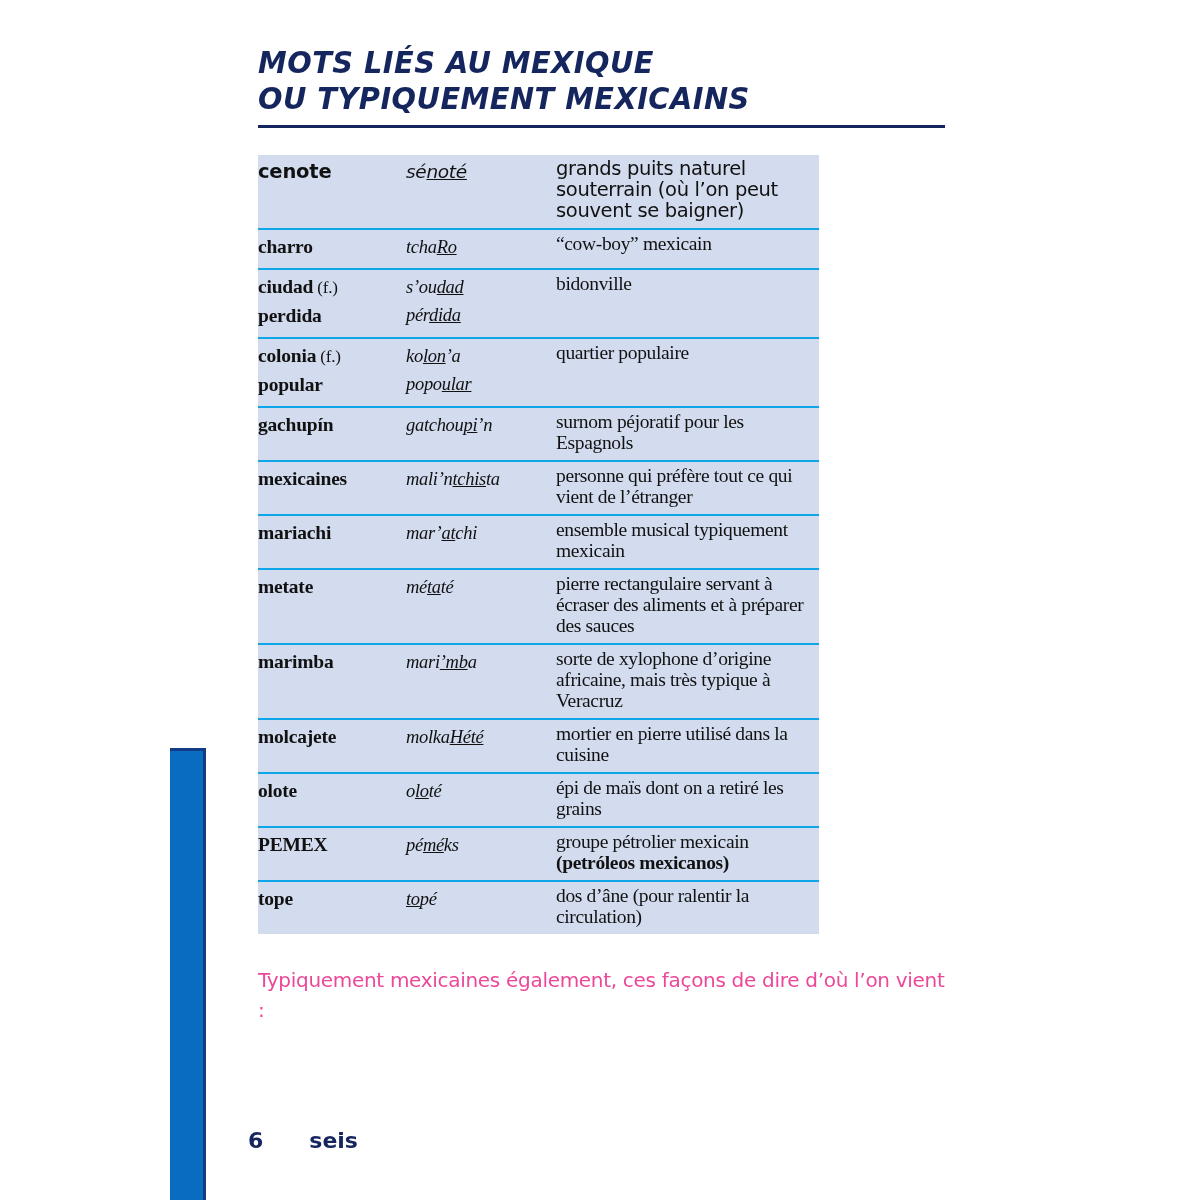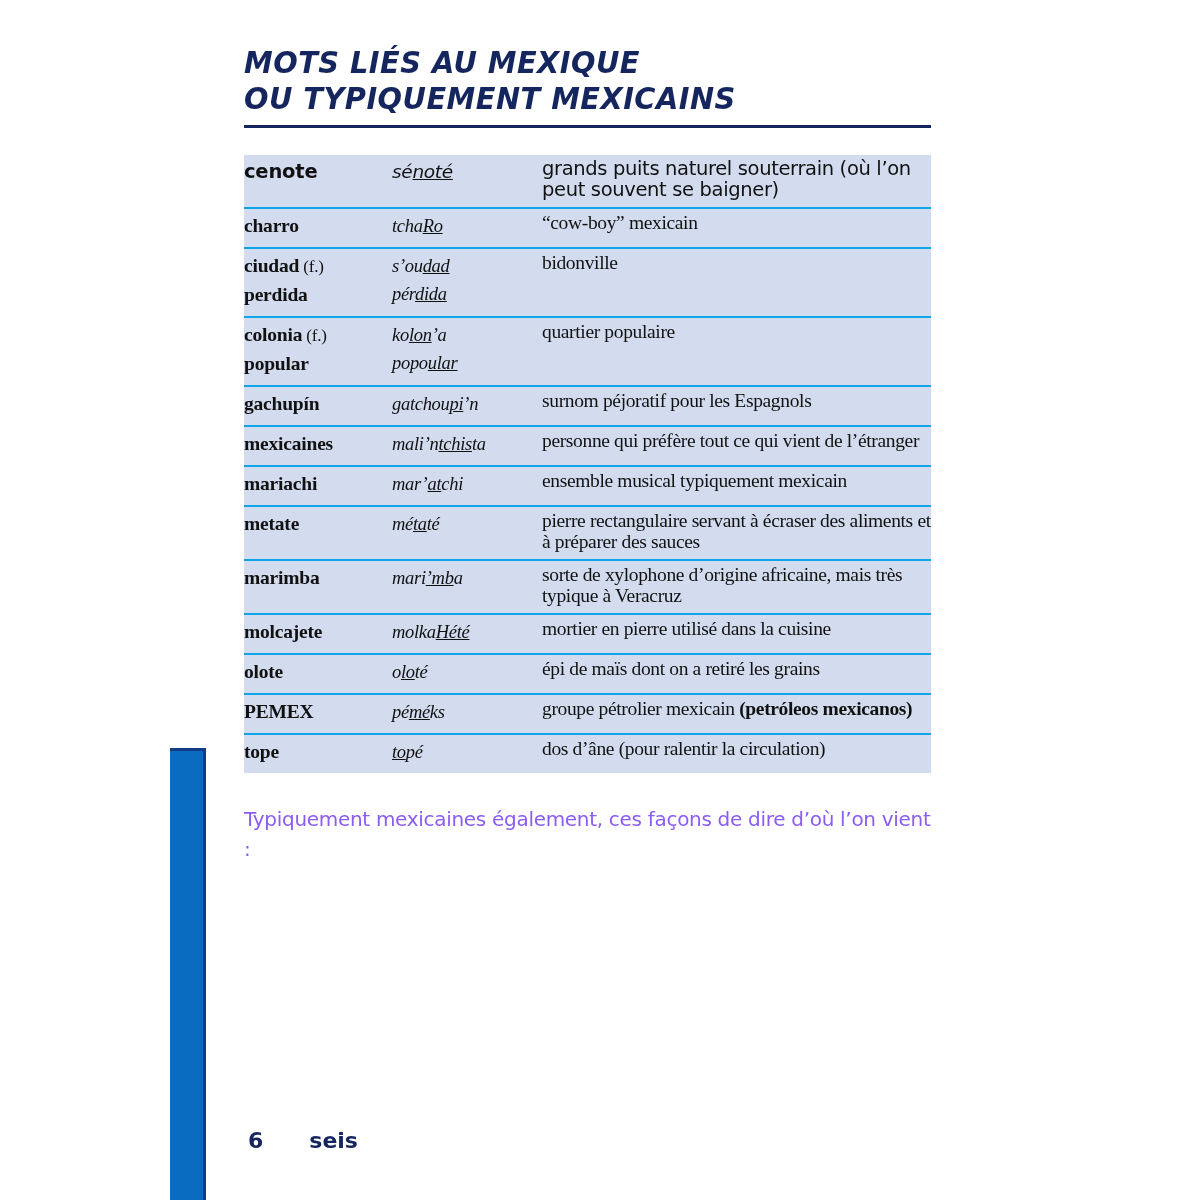--- a/index.html
+++ b/index.html
@@ -24,21 +24,21 @@
     height: 452px;
     background: #0a6cc0;
     border-top: 3px solid #123c86;
     border-right: 3px solid #123c86;
     box-sizing: border-box;
   }
 
   
   #content {
     position: absolute;
-    left: 244px;
+    left: 258px;
     top: 0;
     width: 690px;
   }
 
   
   #heading-block {
     padding-top: 44px;
   }
   .heading-line {
     color: #15265e;
@@ -55,21 +55,21 @@
   #title-rule {
     margin-top: 9px;
     height: 3px;
     background: #15265e;
     width: 687px;
   }
 
   
   #glossary-table {
     margin-top: 27px;
-    width: 687px;
+    width: 561px;
     background: #d2dcee;
     border-collapse: collapse;
     table-layout: fixed;
   }
   #glossary-table tr.entry-row + tr.entry-row > td {
     border-top: 2px solid #0ea5e9;
     font-family: Liberation Serif, serif;
   }
   #glossary-table td {
     vertical-align: top;
@@ -117,21 +117,21 @@
   tr.wide-term td.col-term { letter-spacing: -0.9px; }
   tr.wide-term td.col-phon { letter-spacing: -0.8px; }
 
   
   #closing-note {
     margin-top: 31px;
     width: 690px;
     font-family: "DejaVu Sans", sans-serif;
     font-size: 20px;
     line-height: 30px;
-    color: #8b5cf6;
+    color: #ec4899;
     letter-spacing: -0.3px;
   }
 
   
   #page-footer {
     position: absolute;
     left: 248px;
     top: 1128px;
     color: #15265e;
     font-family: "DejaVu Sans", sans-serif;

